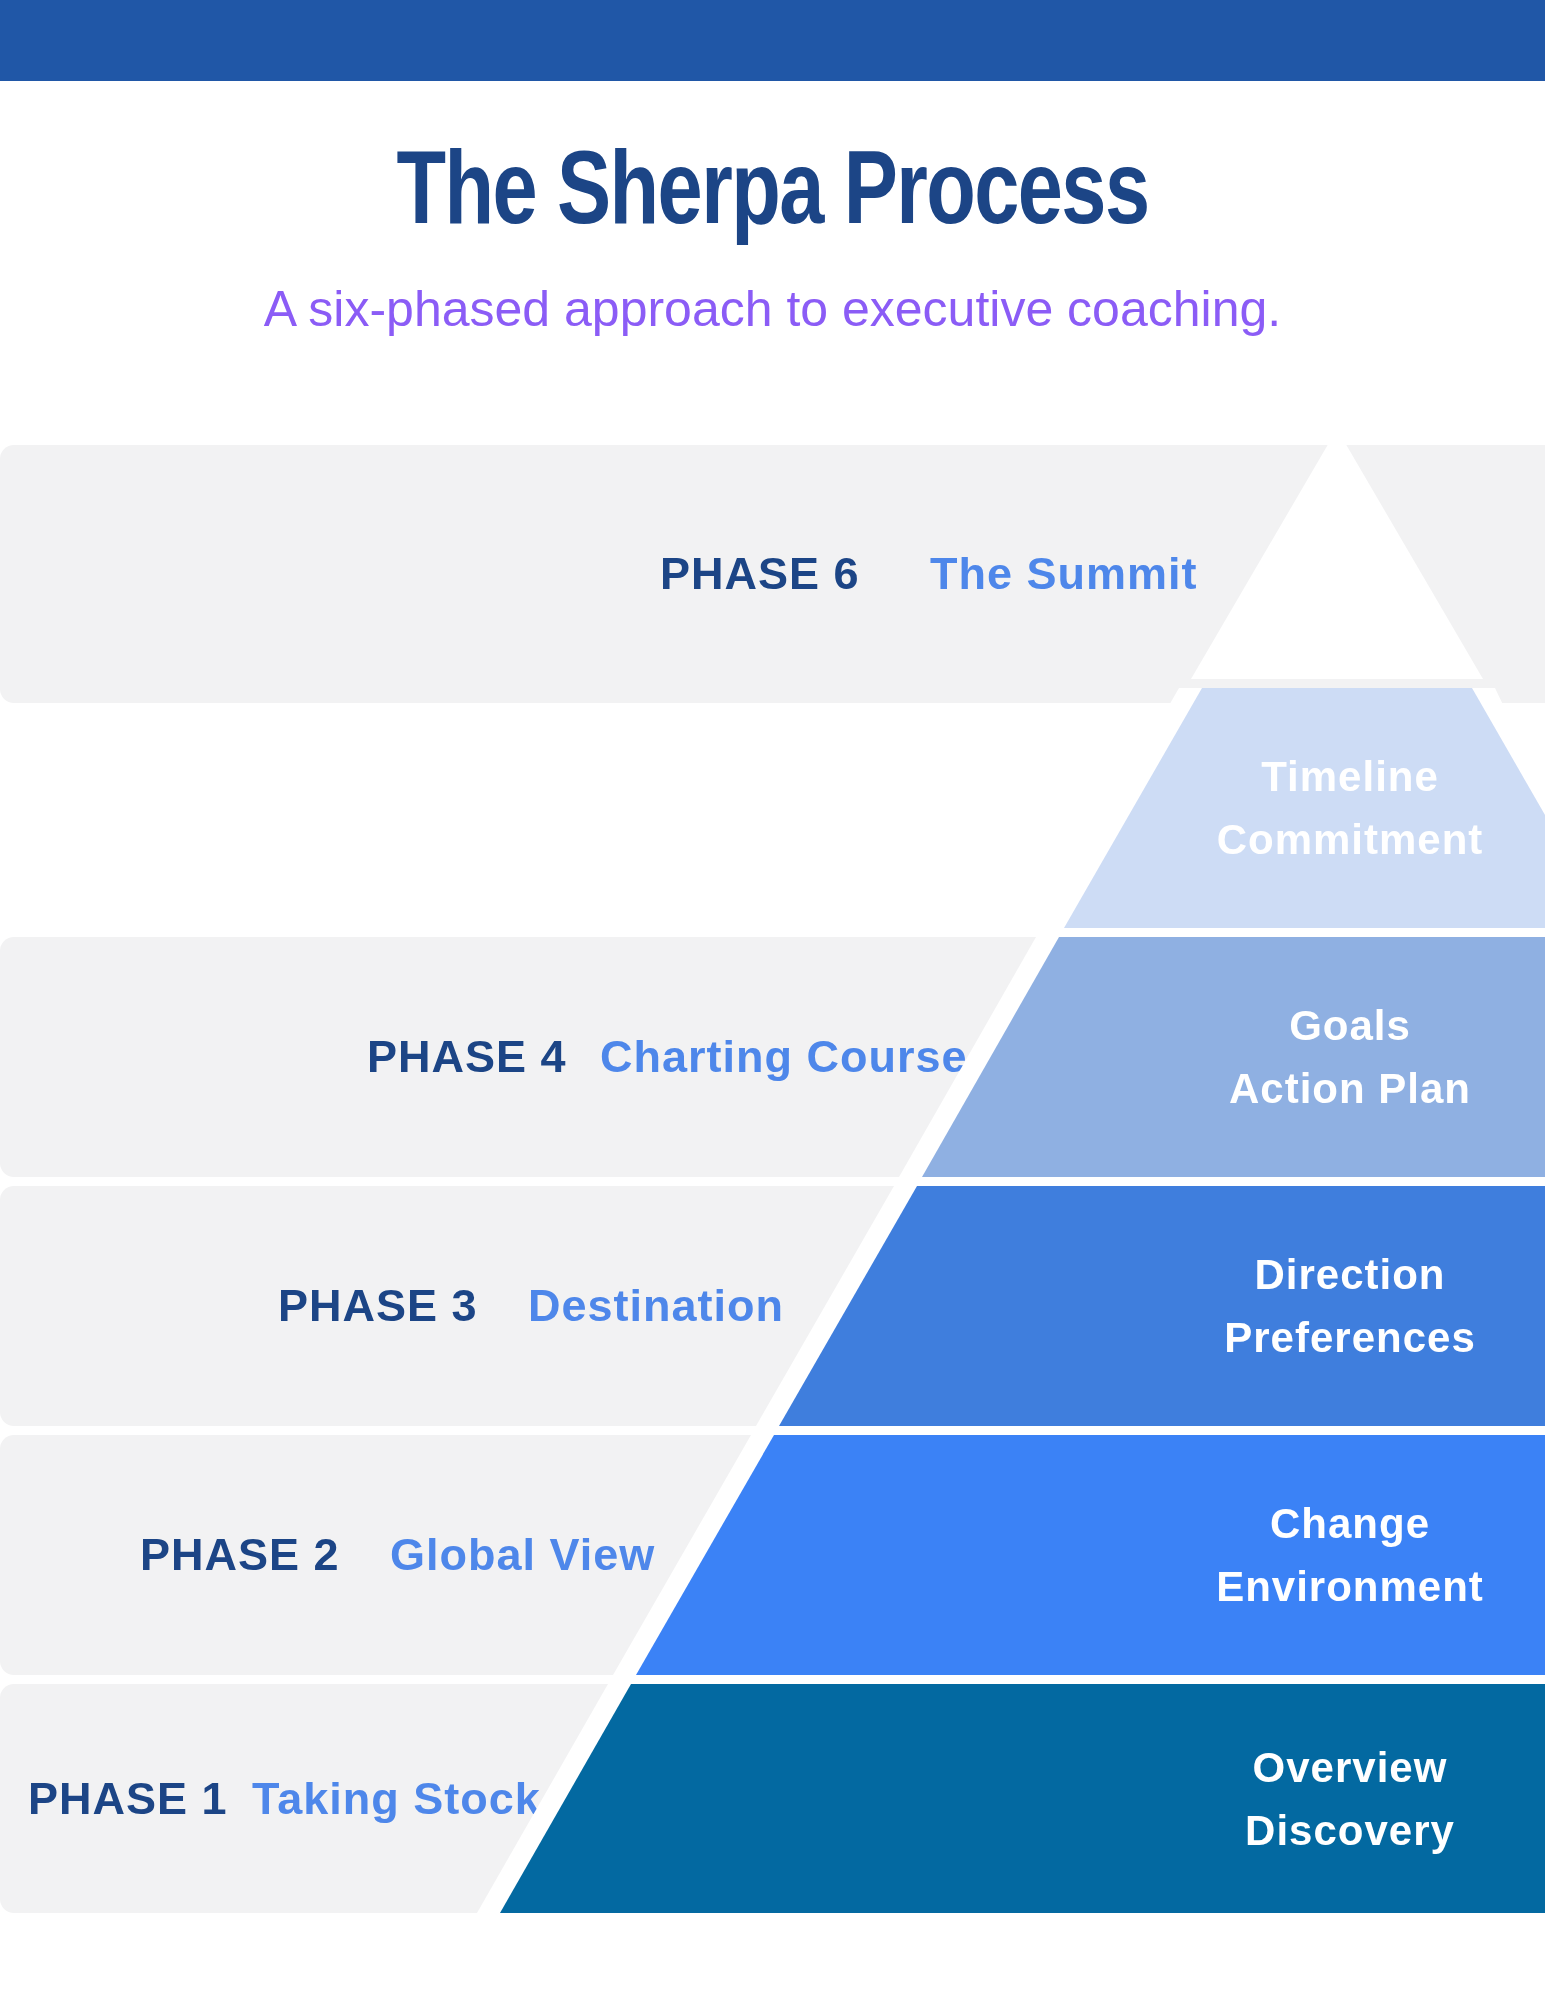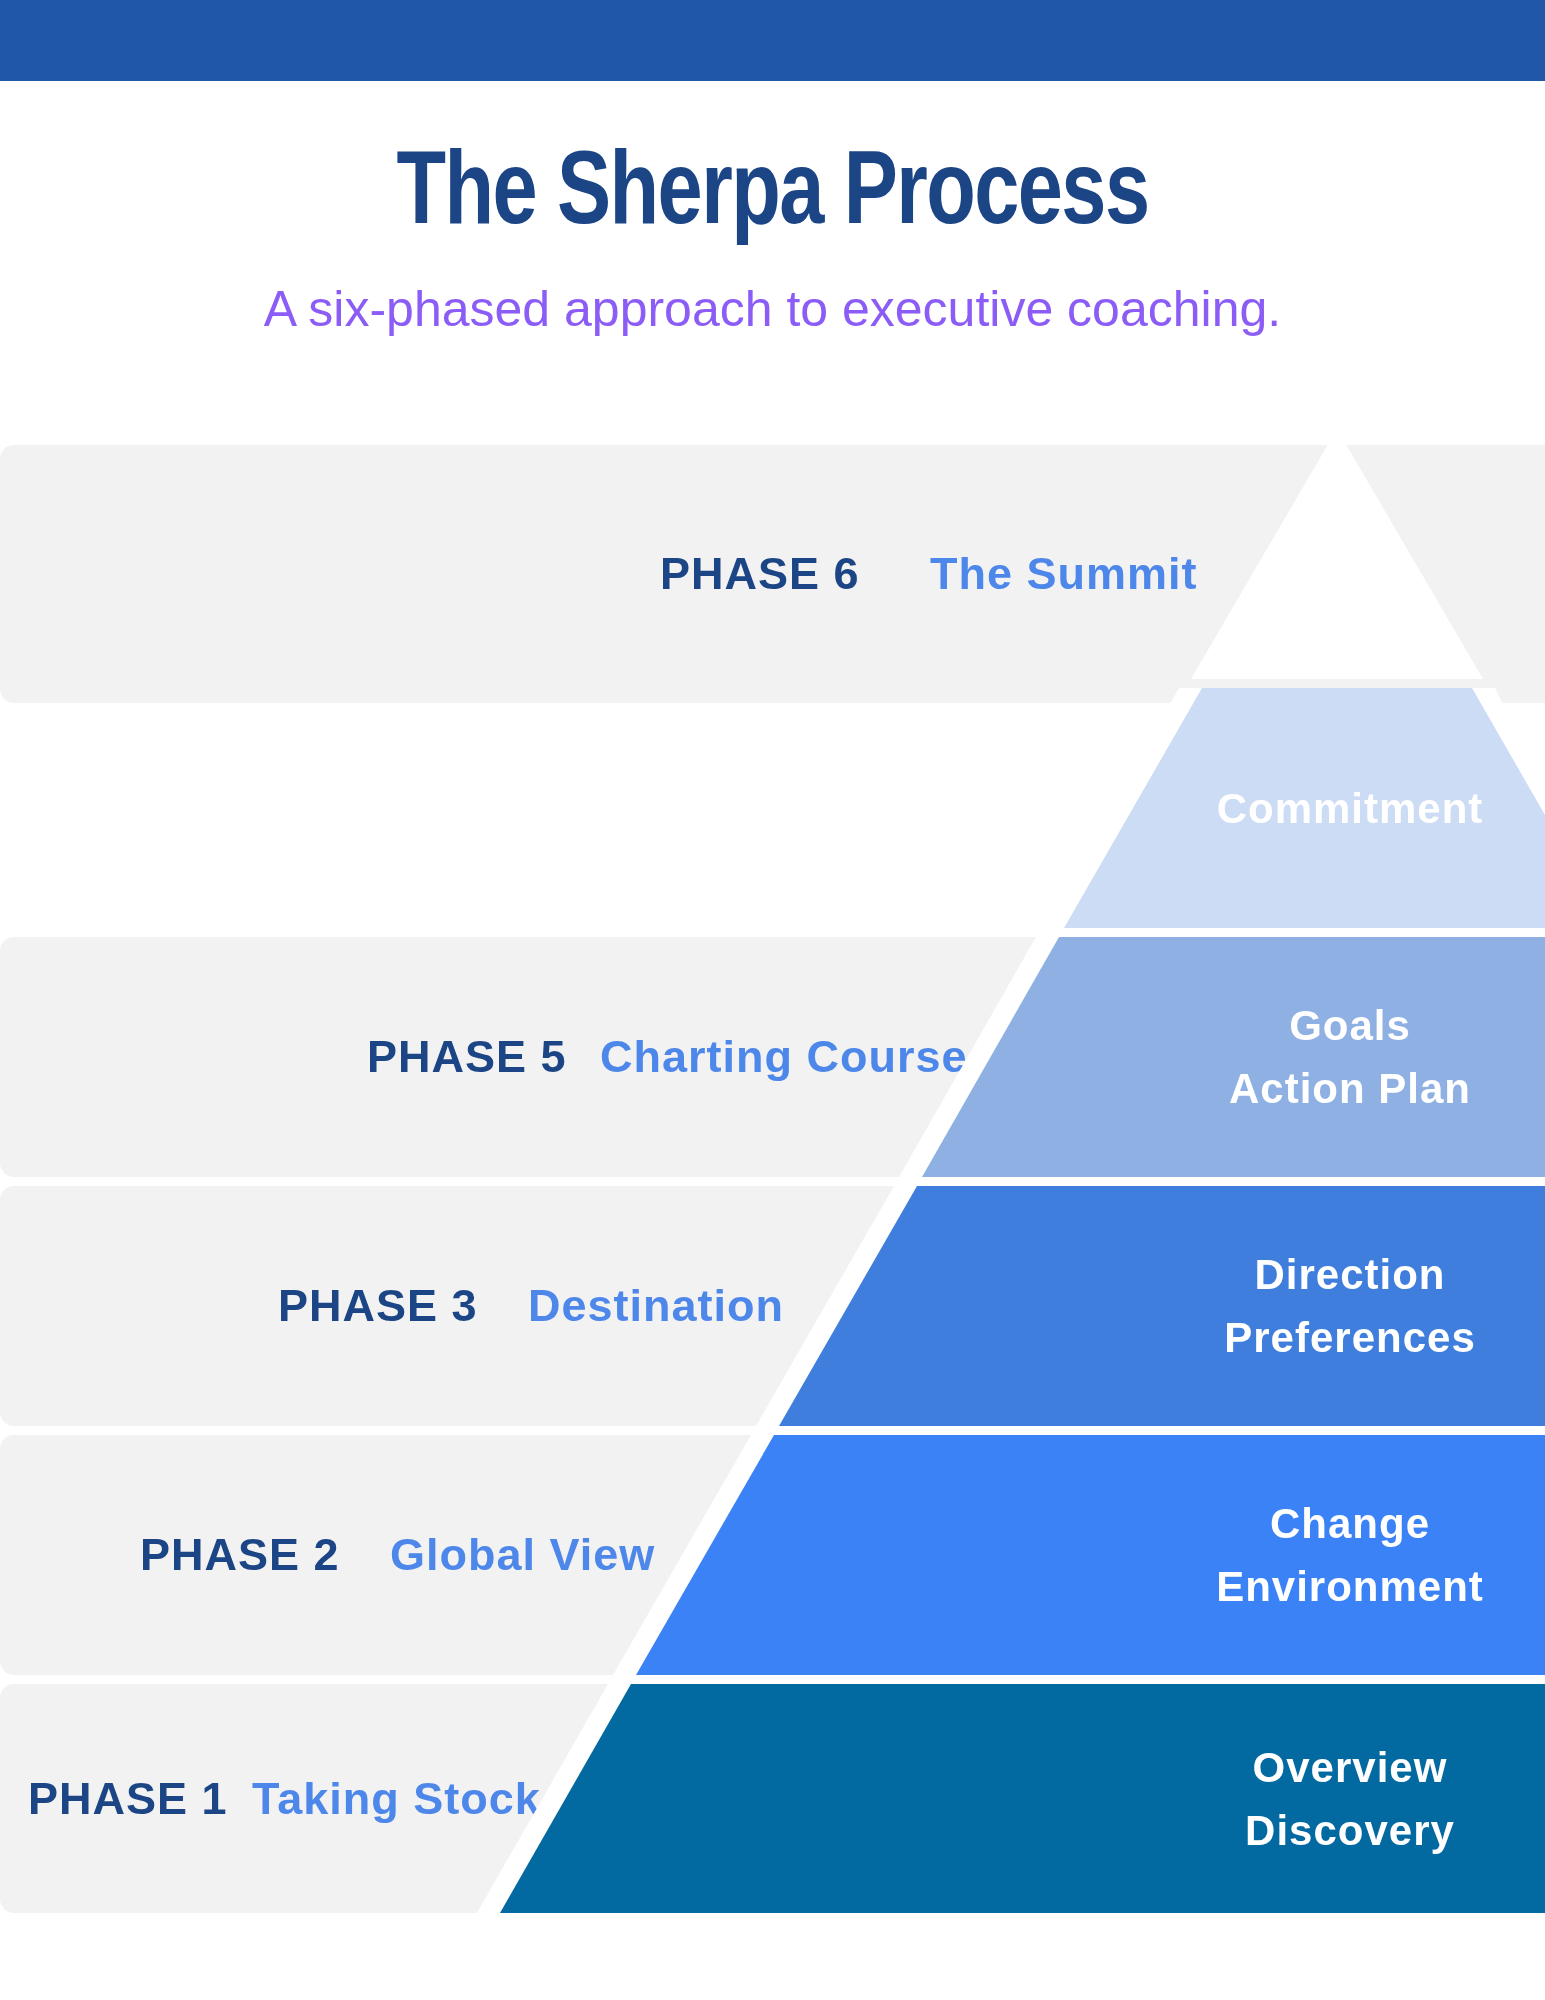--- a/index.html
+++ b/index.html
@@ -73,21 +73,21 @@
   <div id="topbar"></div>
 
   <div id="title">The Sherpa Process</div>
   <div id="subtitle">A six-phased approach to executive coaching.</div>
 
   <div class="band b6">
     <span class="phase-num">PHASE 6</span>
     <span class="phase-title">The Summit</span>
   </div>
   <div class="band b4">
-    <span class="phase-num">PHASE 5</span>
+    <span class="phase-num">PHASE 4</span>
     <span class="phase-title">Charting Course</span>
   </div>
   <div class="band b3">
     <span class="phase-num">PHASE 3</span>
     <span class="phase-title">Destination</span>
   </div>
   <div class="band b2">
     <span class="phase-num">PHASE 2</span>
     <span class="phase-title">Global View</span>
   </div>
@@ -98,20 +98,21 @@
 
   <div class="wslice" id="w5"></div>
   <div class="wslice" id="w4"></div>
   <div class="wslice" id="w3"></div>
   <div class="wslice" id="w2"></div>
   <div class="wslice" id="w1"></div>
   <div class="wslice" id="tip"></div>
 
   <div class="seg" id="s5">
     <div class="seg-label">
+      <div>Timeline</div>
       <div>Commitment</div>
     </div>
   </div>
   <div class="seg" id="s4">
     <div class="seg-label">
       <div>Goals</div>
       <div>Action Plan</div>
     </div>
   </div>
   <div class="seg" id="s3">

